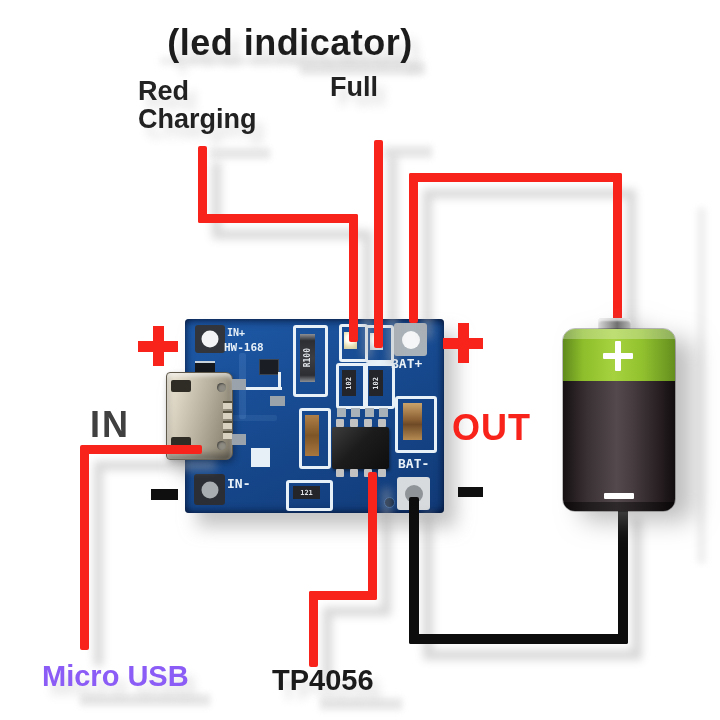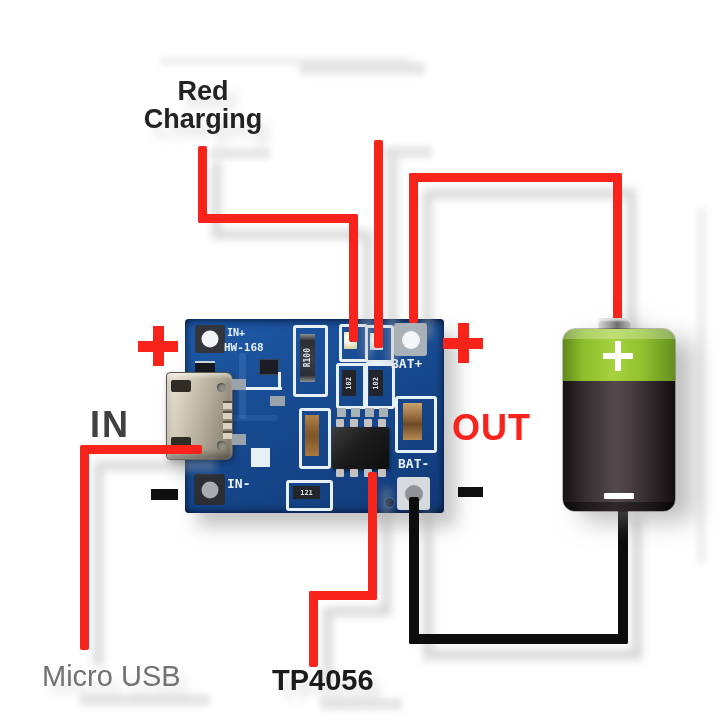--- a/index.html
+++ b/index.html
@@ -3,26 +3,26 @@
 <meta charset="utf-8">
 <style>
   html,body{margin:0;padding:0;background:#e8e8e8;}
   .canvas{position:relative;width:720px;height:720px;background:#ffffff;overflow:hidden;
           font-family:"Liberation Sans",sans-serif;}
   .abs{position:absolute;}
 
   
   .title{left:60px;top:22px;width:460px;text-align:center;font-size:36px;font-weight:800;
          color:#1c1c1c;letter-spacing:.5px;}
-  .lbl{font-weight:700;color:#222;text-align:center;line-height:1.02;}
+  .lbl{font-weight:700;color:#222;line-height:1.02;}
   .lbl-red{left:138px;top:78px;width:130px;font-size:27px;}
   .lbl-blue{left:330px;top:74px;width:100px;font-size:27px;}
   .lbl-in{left:90px;top:404px;font-size:36px;font-weight:800;color:#404040;letter-spacing:2px;}
   .lbl-out{left:452px;top:407px;font-size:36px;font-weight:800;color:#f8231b;letter-spacing:1px;}
-  .lbl-usb{left:42px;top:660px;font-size:29px;font-weight:400;color:#737373;}
+  .lbl-usb{left:42px;top:660px;font-size:29px;font-weight:700;color:#8b5cf6;}
   .lbl-chip{left:272px;top:664px;font-size:29px;font-weight:700;color:#1b1b1b;}
   .softshadow{filter:drop-shadow(8px 10px 4px rgba(190,190,190,.45));}
 
   
   .plus{width:40px;height:40px;}
   .plus .bh{position:absolute;left:0;top:15px;width:40px;height:11px;background:#f8231b;}
   .plus .bv{position:absolute;left:15px;top:0;width:11px;height:40px;background:#f8231b;}
   .minus{background:#0f0f0f;}
   .sr{position:absolute;width:1px;height:1px;overflow:hidden;clip:rect(0 0 0 0);}
 
@@ -228,26 +228,28 @@
         <div class="wbar" style="left:52px;top:12px;width:6px;height:30px;"></div>
       </div>
       <div class="bat-dark">
         <div class="wbar" style="left:41px;top:112px;width:30px;height:6px;">
             <span class="sr">-</span>
           </div>
       </div>
     </div>
   </div>
 
+  <div class="abs title softshadow">(led indicator)</div>
 
   <div class="abs lbl lbl-red softshadow">
     <div>Red</div>
     <div>Charging</div>
   </div>
   <div class="abs lbl lbl-blue softshadow">
+    <div>Full</div>
   </div>
 
   <div class="abs lbl-in">IN</div>
   <div class="abs lbl-out">OUT</div>
   <div class="abs lbl-usb softshadow">Micro USB</div>
   <div class="abs lbl-chip softshadow">TP4056</div>
 
   <div class="abs plus" style="left:138px;top:326px;">
     <div class="bh"></div>
       <div class="bv"></div>

